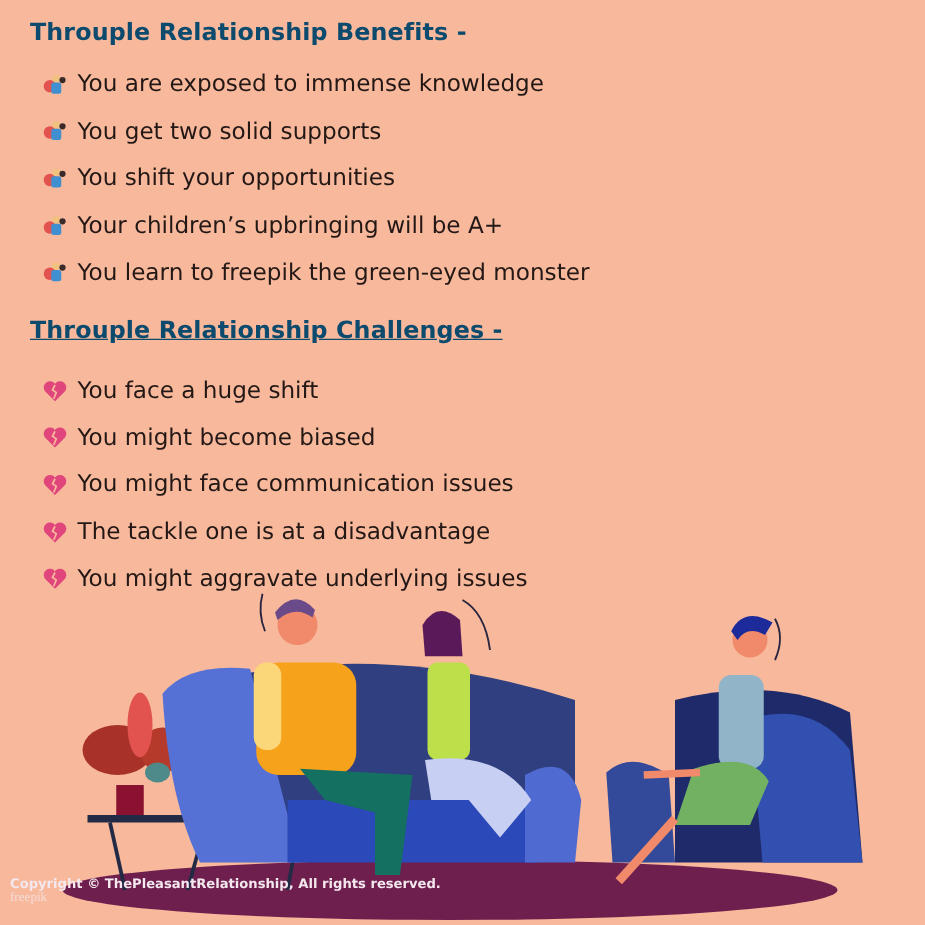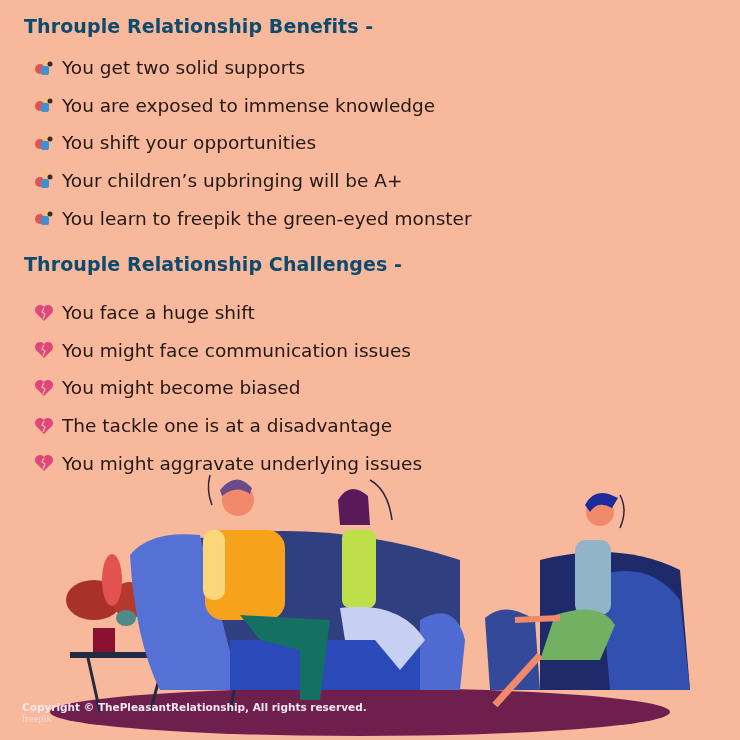--- a/index.html
+++ b/index.html
@@ -15,47 +15,47 @@
     letter-spacing: 0.1px;
   }
   .list { position: absolute; left: 34px; margin: 0; padding: 0; list-style: none; }
   .item {
     height: 37.6px; display: flex; align-items: center;
     font-size: 18.5px; color: #231815;
   }
   .icon { width: 20px; height: 18px; margin-right: 8px; display: inline-block; flex: 0 0 20px; }
   .scene { position: absolute; left: 0; top: 470px; width: 740px; height: 270px; }
   .footer {
-    position: absolute; left: 22px; top: 701px;
+    position: absolute; left: 8px; top: 701px;
     color: #f4e8ee; font-size: 10.5px; font-weight: bold; line-height: 12px;
   }
   .footer .brand { font-weight: normal; opacity: 0.75; font-family: Liberation Serif, serif; }
 </style>
 </head>
 <body>
 
 <div class="heading" style="top:15px;">Throuple Relationship Benefits -</div>
 <ul class="list" style="top:49px;">
   <li class="item">
     <svg class="icon" viewBox="0 0 20 18">
         <circle cx="6" cy="10" r="5" fill="#e2524f"></circle>
         <circle cx="11" cy="4" r="3" fill="#f1c27d"></circle>
         <rect x="7" y="7" width="8" height="9" rx="2" fill="#3f8fd1"></rect>
         <circle cx="16" cy="5" r="2.5" fill="#3a2a2a"></circle>
       </svg>
-    <span>You get two solid supports</span>
+    <span>You are exposed to immense knowledge</span>
   </li>
   <li class="item">
     <svg class="icon" viewBox="0 0 20 18">
         <circle cx="6" cy="10" r="5" fill="#e2524f"></circle>
         <circle cx="11" cy="4" r="3" fill="#f1c27d"></circle>
         <rect x="7" y="7" width="8" height="9" rx="2" fill="#3f8fd1"></rect>
         <circle cx="16" cy="5" r="2.5" fill="#3a2a2a"></circle>
       </svg>
-    <span>You are exposed to immense knowledge</span>
+    <span>You get two solid supports</span>
   </li>
   <li class="item">
     <svg class="icon" viewBox="0 0 20 18">
         <circle cx="6" cy="10" r="5" fill="#e2524f"></circle>
         <circle cx="11" cy="4" r="3" fill="#f1c27d"></circle>
         <rect x="7" y="7" width="8" height="9" rx="2" fill="#3f8fd1"></rect>
         <circle cx="16" cy="5" r="2.5" fill="#3a2a2a"></circle>
       </svg>
     <span>You shift your opportunities</span>
   </li>
@@ -72,42 +72,42 @@
     <svg class="icon" viewBox="0 0 20 18">
         <circle cx="6" cy="10" r="5" fill="#e2524f"></circle>
         <circle cx="11" cy="4" r="3" fill="#f1c27d"></circle>
         <rect x="7" y="7" width="8" height="9" rx="2" fill="#3f8fd1"></rect>
         <circle cx="16" cy="5" r="2.5" fill="#3a2a2a"></circle>
       </svg>
     <span>You learn to freepik the green-eyed monster</span>
   </li>
 </ul>
 
-<div class="heading" style="top:253px;">Throuple Relationship Challenges -</div>
+<div class="heading" style="top:253px;text-decoration:underline;">Throuple Relationship Challenges -</div>
 <ul class="list" style="top:294px;">
   <li class="item">
     <svg class="icon" viewBox="0 0 20 18">
         <path d="M10 17 L2 9 A4.5 4.5 0 0 1 10 3 A4.5 4.5 0 0 1 18 9 Z" fill="#e0457b"></path>
         <path d="M10 4 L8 8 L11 10 L9 15" stroke="#f7b89b" stroke-width="1.4" fill="none"></path>
       </svg>
     <span>You face a huge shift</span>
   </li>
   <li class="item">
     <svg class="icon" viewBox="0 0 20 18">
         <path d="M10 17 L2 9 A4.5 4.5 0 0 1 10 3 A4.5 4.5 0 0 1 18 9 Z" fill="#e0457b"></path>
         <path d="M10 4 L8 8 L11 10 L9 15" stroke="#f7b89b" stroke-width="1.4" fill="none"></path>
       </svg>
-    <span>You might face communication issues</span>
+    <span>You might become biased</span>
   </li>
   <li class="item">
     <svg class="icon" viewBox="0 0 20 18">
         <path d="M10 17 L2 9 A4.5 4.5 0 0 1 10 3 A4.5 4.5 0 0 1 18 9 Z" fill="#e0457b"></path>
         <path d="M10 4 L8 8 L11 10 L9 15" stroke="#f7b89b" stroke-width="1.4" fill="none"></path>
       </svg>
-    <span>You might become biased</span>
+    <span>You might face communication issues</span>
   </li>
   <li class="item">
     <svg class="icon" viewBox="0 0 20 18">
         <path d="M10 17 L2 9 A4.5 4.5 0 0 1 10 3 A4.5 4.5 0 0 1 18 9 Z" fill="#e0457b"></path>
         <path d="M10 4 L8 8 L11 10 L9 15" stroke="#f7b89b" stroke-width="1.4" fill="none"></path>
       </svg>
     <span>The tackle one is at a disadvantage</span>
   </li>
   <li class="item">
     <svg class="icon" viewBox="0 0 20 18">

